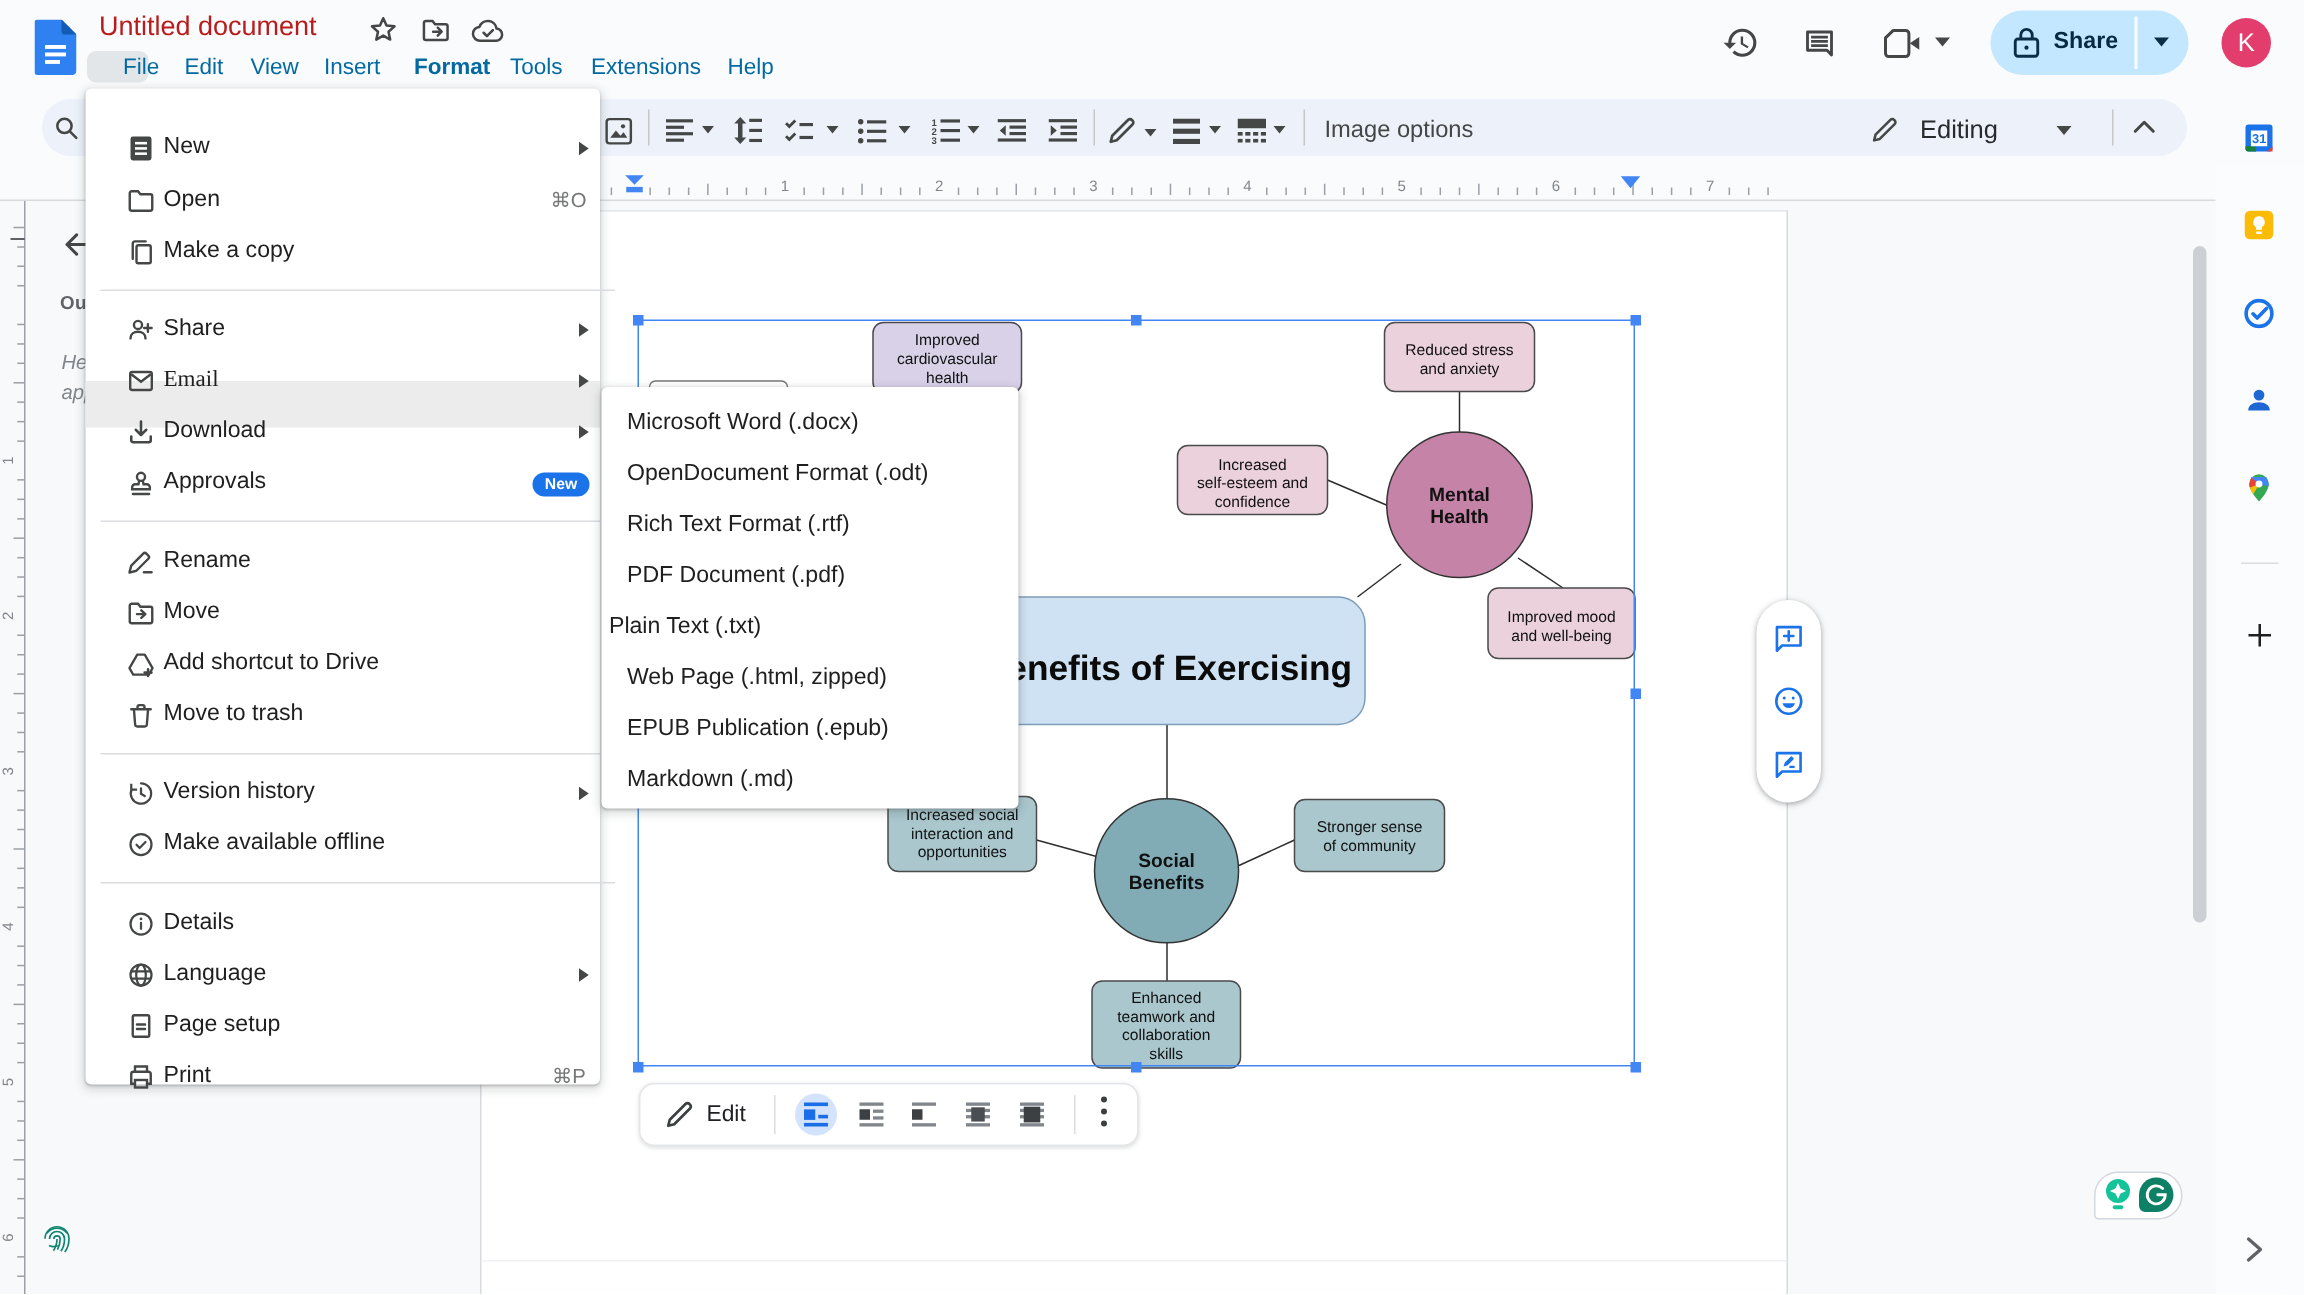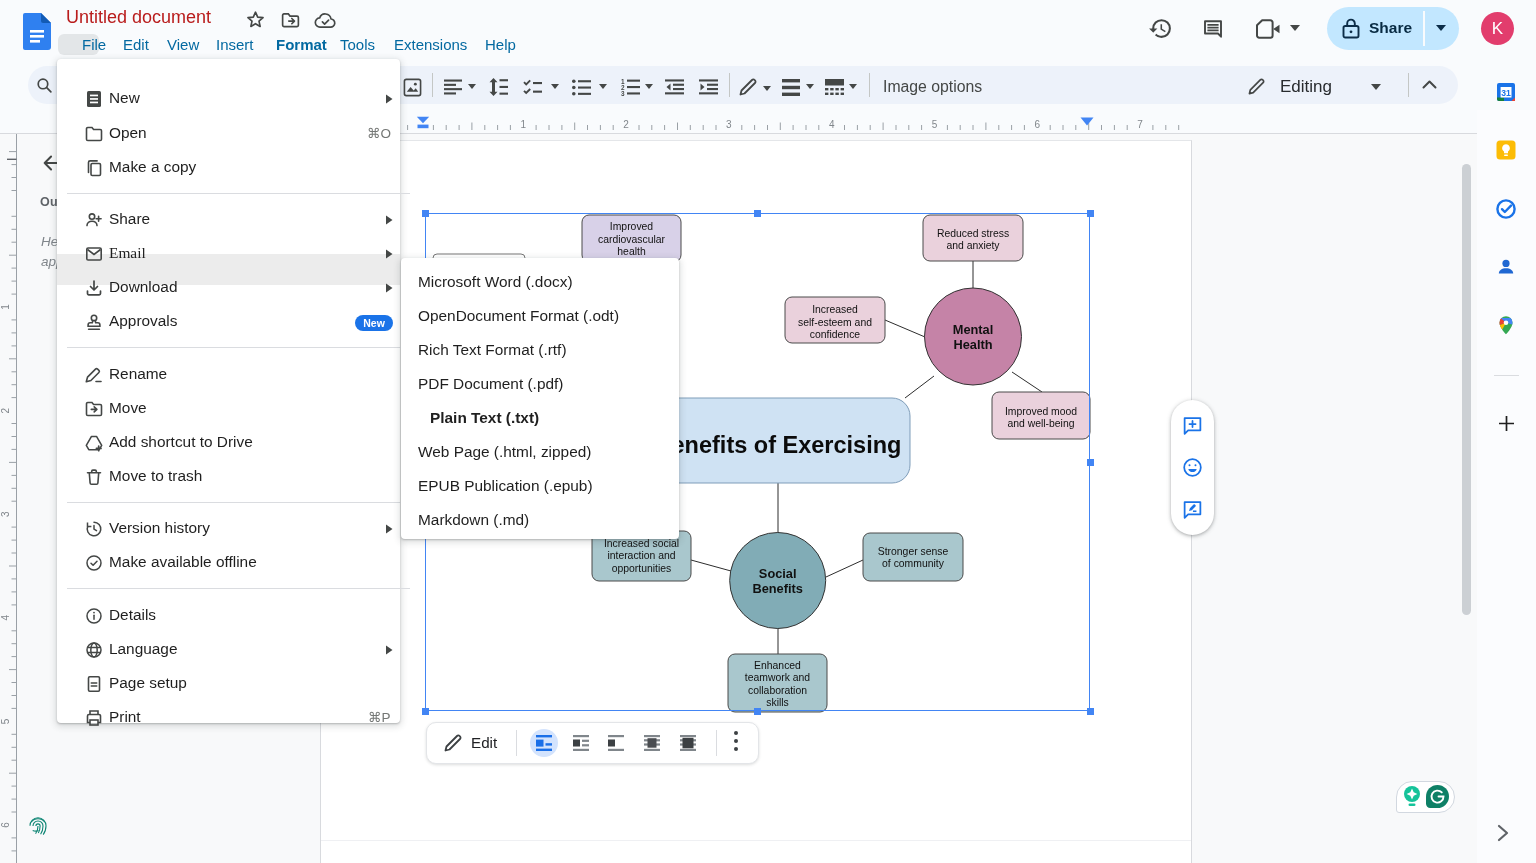--- a/index.html
+++ b/index.html
@@ -654,21 +654,21 @@
           <path d="M5 5.5 V2 h8 v3.5 M5 13.5 h-2.5 v-6.5 a1.5 1.5 0 0 1 1.5-1.5 h10 a1.5 1.5 0 0 1 1.5 1.5 v6.5 h-2.5"></path>
           <rect x="5" y="11" width="8" height="5"></rect>
         </svg>
     </div>
 
     <div class="abs" style="left:401px;top:258px;width:278px;height:281px;background:#fff;border-radius:4px;box-shadow:0 2px 6px 2px rgba(60,64,67,.15),0 1px 2px rgba(60,64,67,.3);z-index:45;font-size:15.4px;color:#1f1f1f;">
       <span class="abs" style="left:17px;top:14.5px;">Microsoft Word (.docx)</span>
       <span class="abs" style="left:17px;top:48.5px;">OpenDocument Format (.odt)</span>
       <span class="abs" style="left:17px;top:82.5px;">Rich Text Format (.rtf)</span>
       <span class="abs" style="left:17px;top:116.5px;">PDF Document (.pdf)</span>
-      <span class="abs" style="left:29px;top:150.5px;font-weight:bold;">Plain Text (.txt)</span>
+      <span class="abs" style="left:5px;top:150.5px;">Plain Text (.txt)</span>
       <span class="abs" style="left:17px;top:184.5px;">Web Page (.html, zipped)</span>
       <span class="abs" style="left:17px;top:218.5px;">EPUB Publication (.epub)</span>
       <span class="abs" style="left:17px;top:252.5px;">Markdown (.md)</span>
     </div>
   </div>
 
   <div id="sidebar">
     <div class="abs" style="left:1477px;top:110px;width:59px;height:753px;background:#fbfcfe;"></div>
 
     <div class="abs" style="left:1462px;top:164px;width:9px;height:451px;background:#ccd0d4;border-radius:4.5px;"></div>

